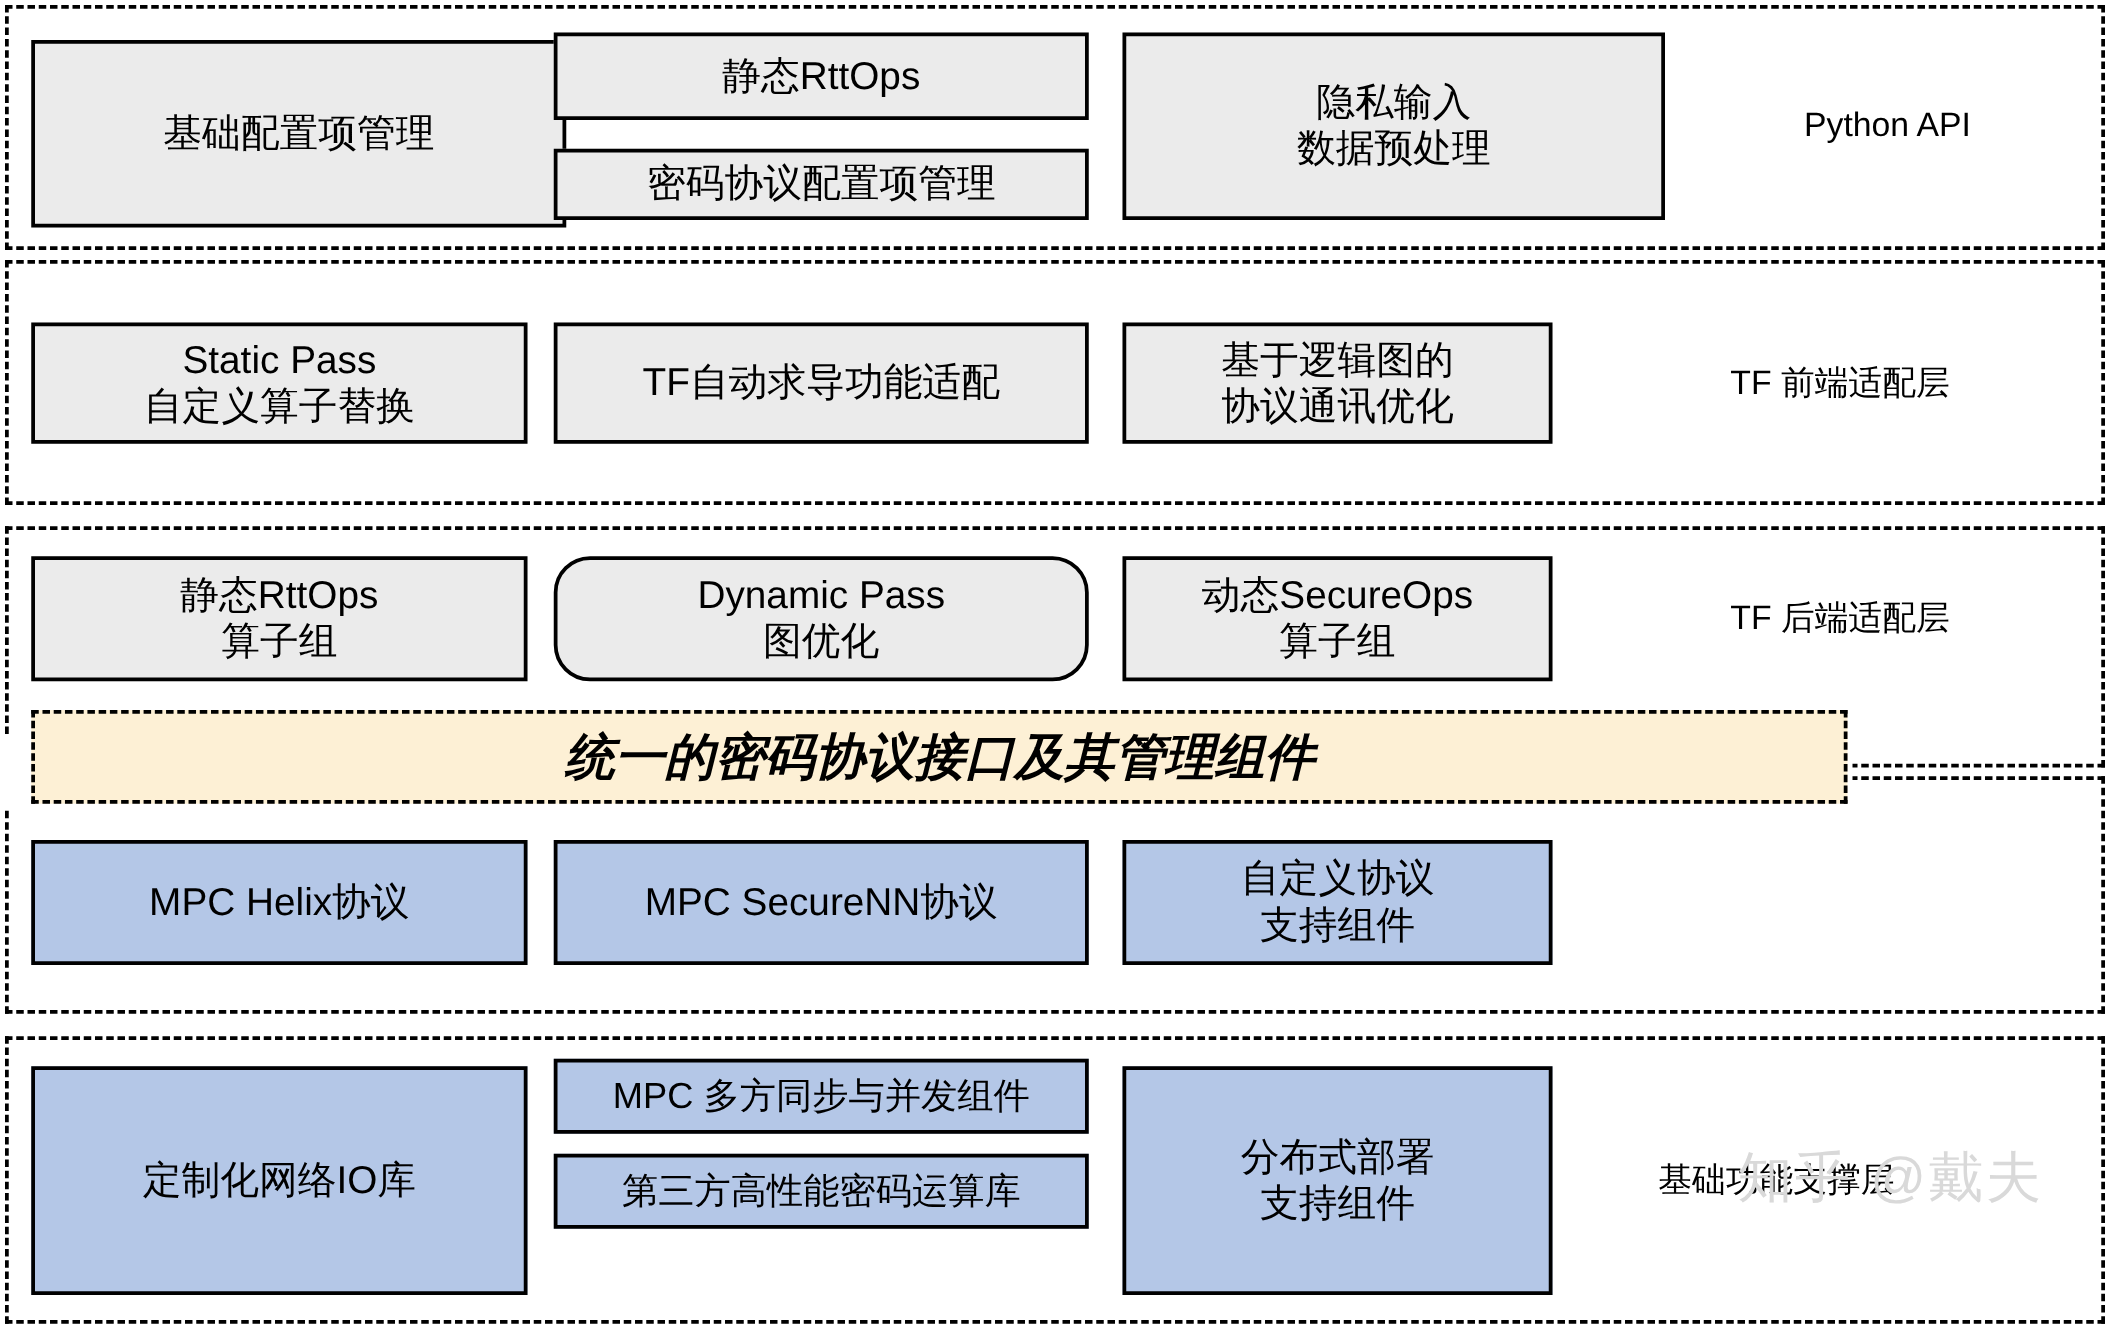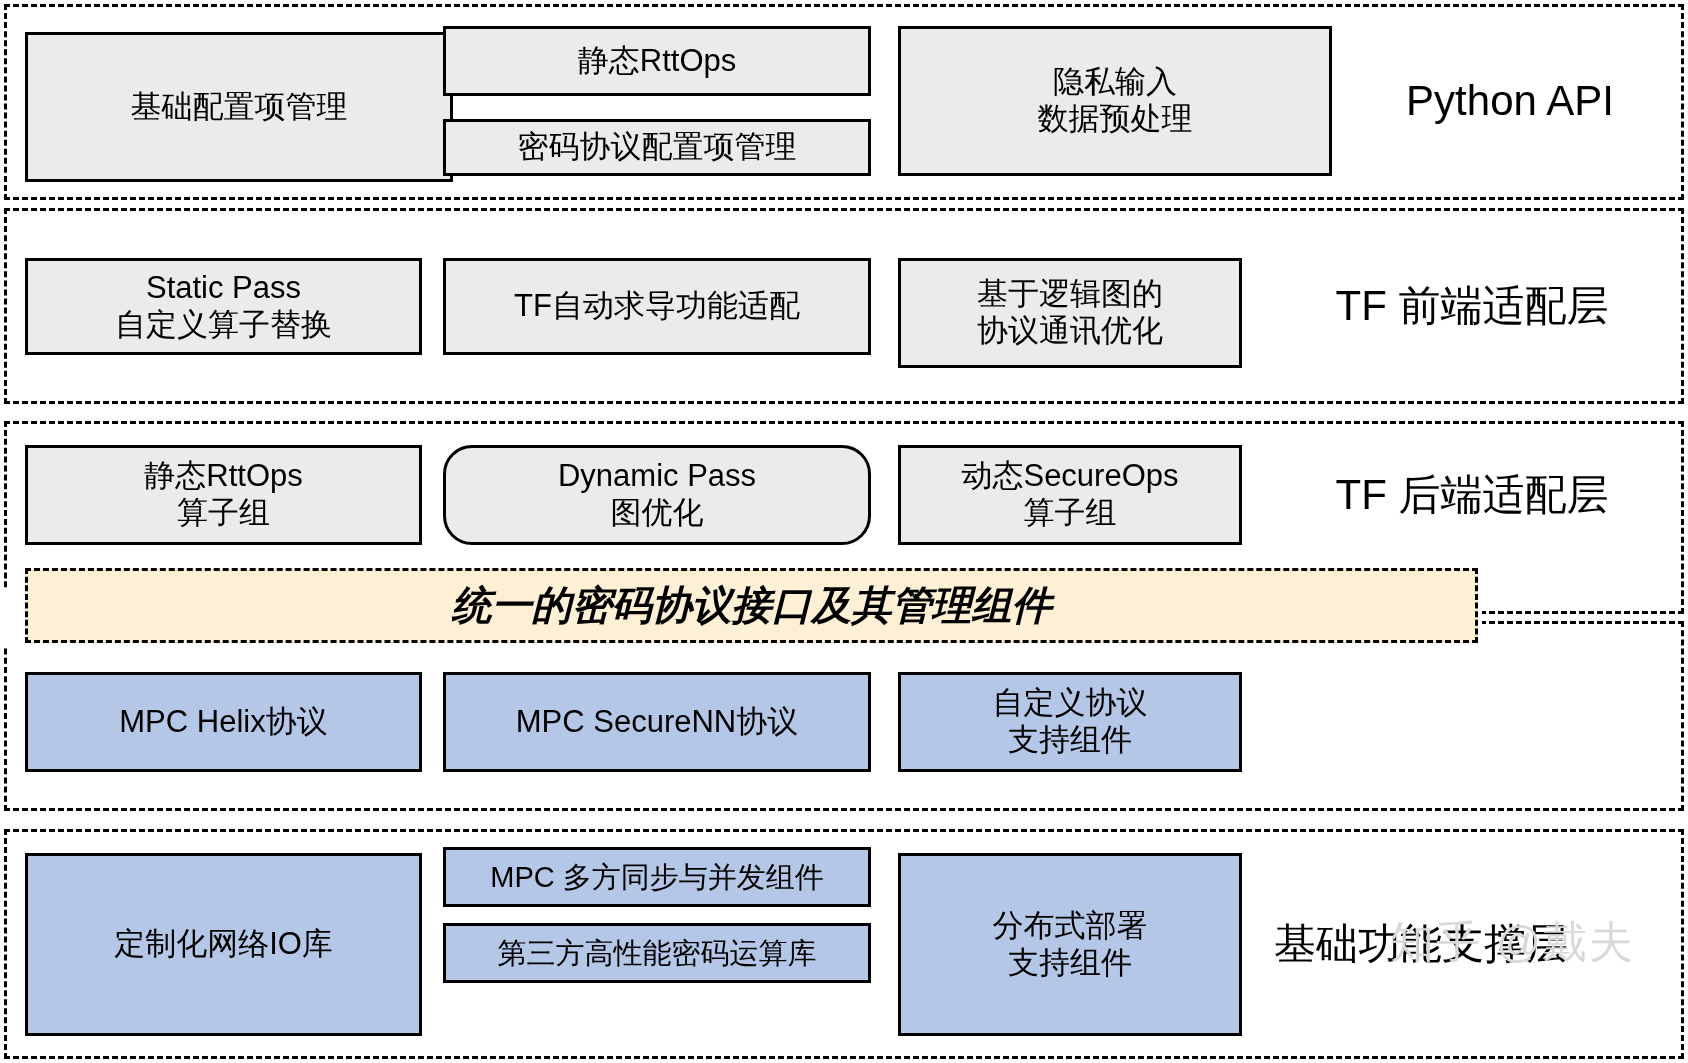--- a/index.html
+++ b/index.html
@@ -36,21 +36,21 @@
   .box.small { font-size: 29px; }
 
   
   .layer-label {
     position: absolute;
     display: flex;
     align-items: center;
     justify-content: center;
     text-align: center;
     color: #000000;
-    font-size: 42px;
+    font-size: 27px;
     line-height: 1.15;
     white-space: pre-line;
   }
 
   
   .yellow-band {
     position: absolute;
     background: #fdf0d5;
     border: 3px dashed #000000;
     display: flex;
@@ -95,21 +95,21 @@
 
   <div class="layer-label" style="left:1340px; top:26px; width:340px; height:150px;">Python API</div>
 
   <div class="layer" style="left:4px; top:208px; width:1680px; height:196px;"></div>
 
   <div class="box gray" style="left:25px; top:258px; width:397px; height:97px;">Static Pass
 自定义算子替换</div>
 
   <div class="box gray" style="left:443px; top:258px; width:428px; height:97px;">TF自动求导功能适配</div>
 
-  <div class="box gray" style="left:898px; top:258px; width:344px; height:110px;">基于逻辑图的
+  <div class="box gray" style="left:898px; top:258px; width:344px; height:97px;">基于逻辑图的
 协议通讯优化</div>
 
   <div class="layer-label" style="left:1262px; top:258px; width:420px; height:97px;">TF 前端适配层</div>
 
   <div class="layer" style="left:4px; top:421px; width:1680px; height:193px;"></div>
 
   <div class="box gray" style="left:25px; top:445px; width:397px; height:100px;">静态RttOps
 算子组</div>
 
   <div class="box gray" style="left:443px; top:445px; width:428px; height:100px;border-radius:29px;">Dynamic Pass

